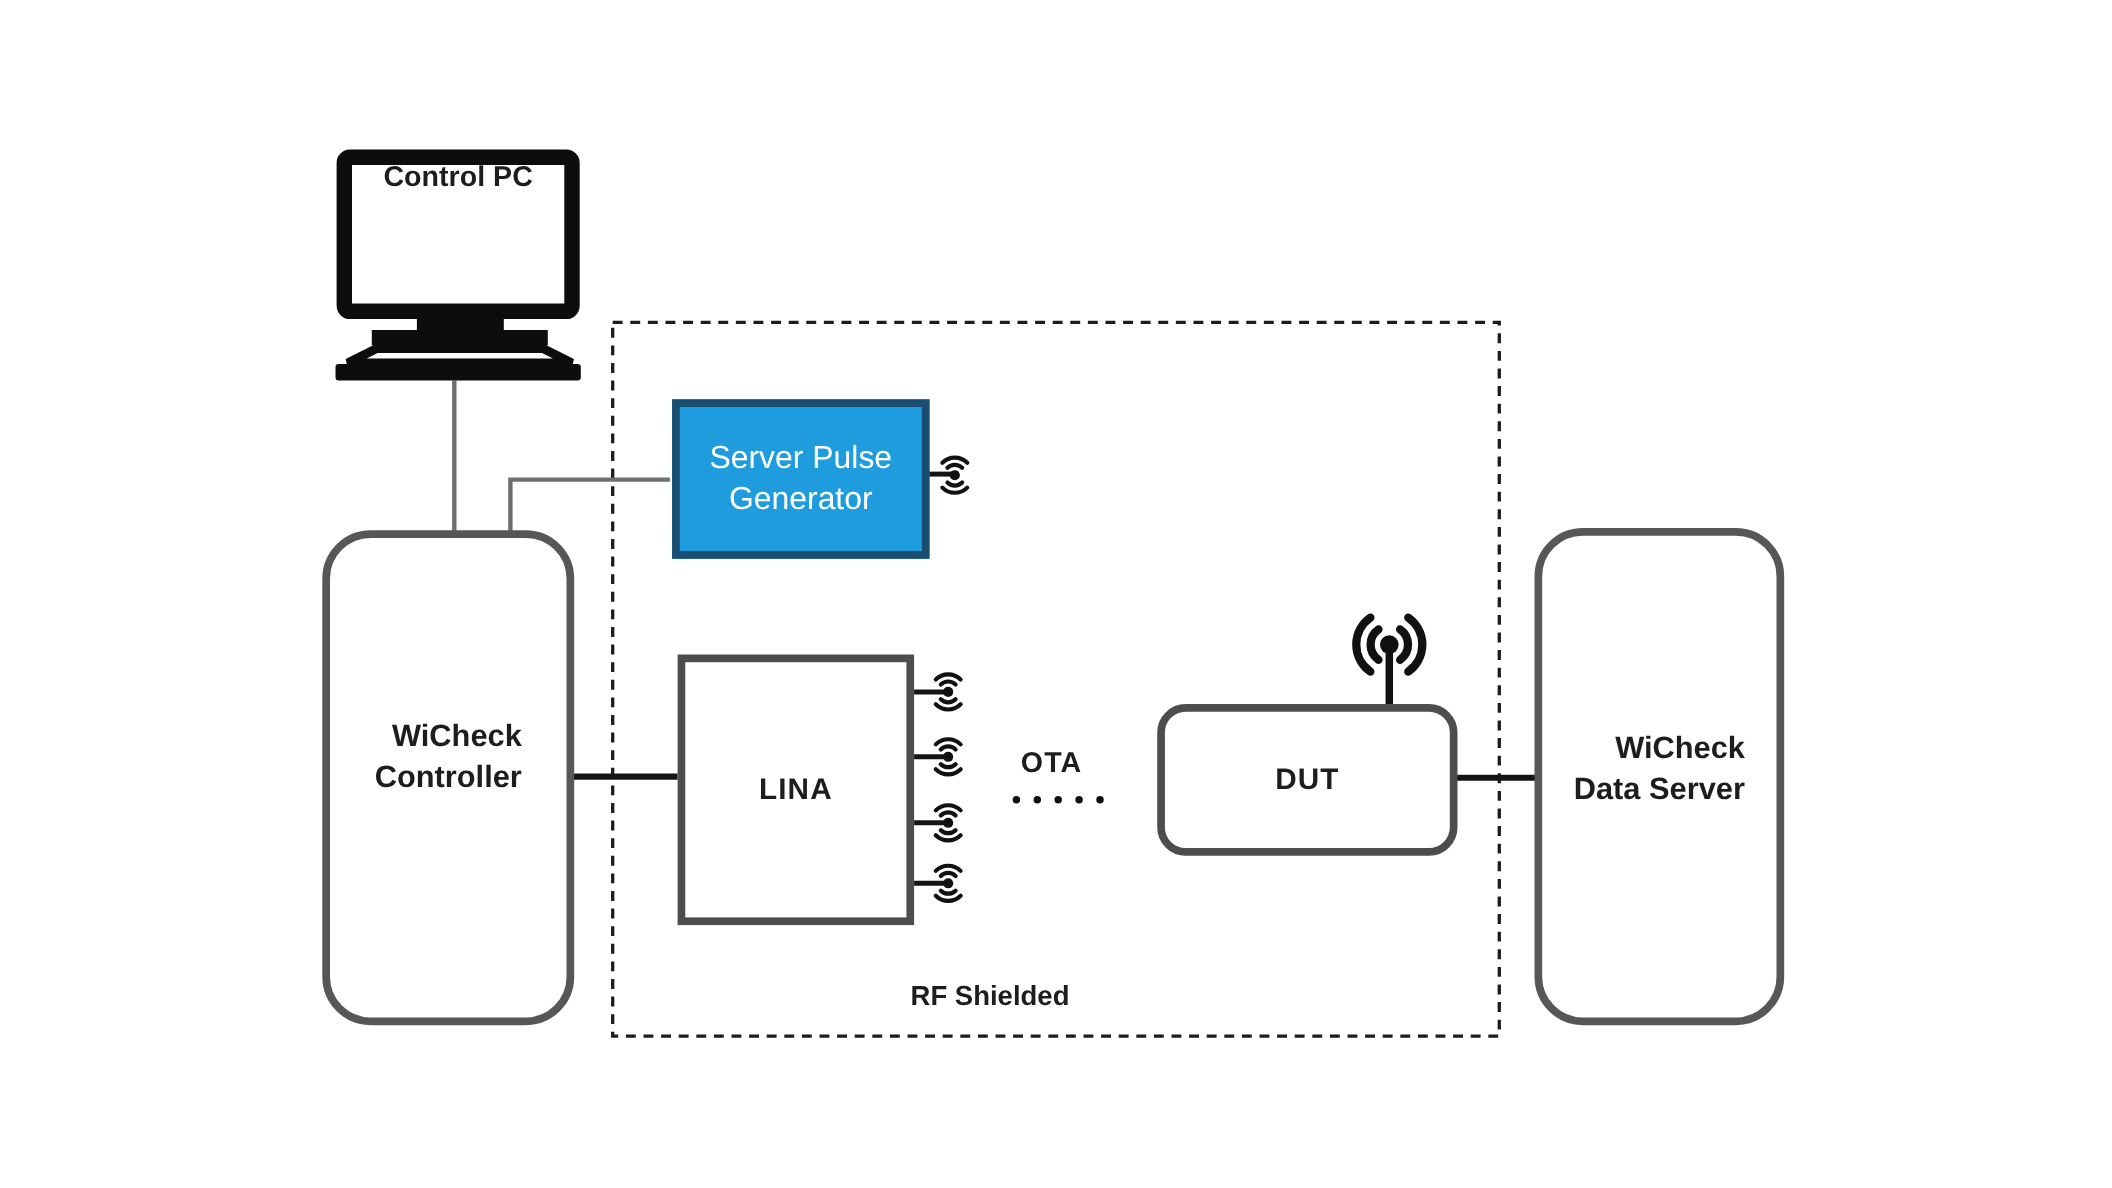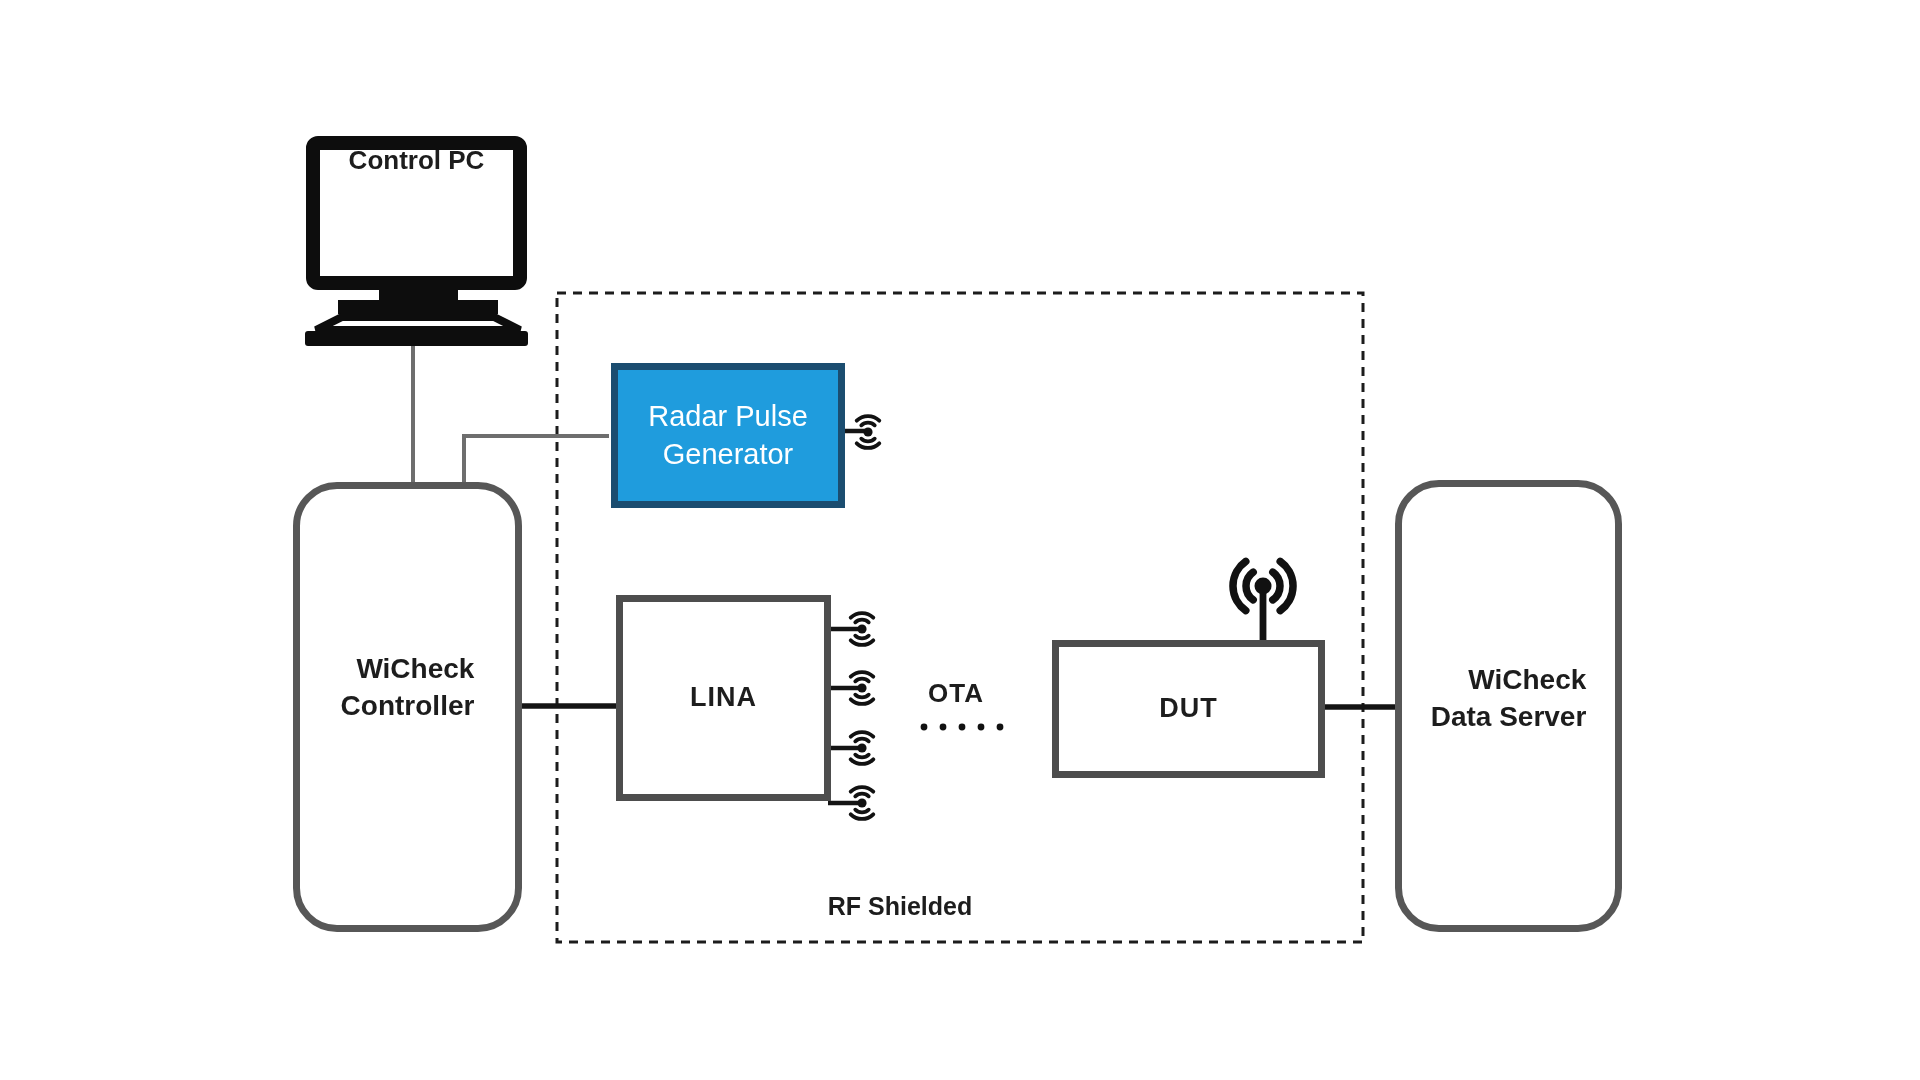--- a/index.html
+++ b/index.html
@@ -19,23 +19,23 @@
   .square{border:7px solid #4d4d4d;}
   .controller-box{left:293px;top:482px;width:229px;height:450px;}
   .controller-box .node-label{font-size:28px;transform:translateY(-19px);}
   .server-box{left:1395px;top:480px;width:227px;height:452px;}
   .server-box .node-label{font-size:28px;transform:translateY(-7px);}
   .rpg-box{
     left:611px;top:363px;width:234px;height:145px;
     border:7px solid #1b4d70;background:#1f9cdd;
   }
   .rpg-box .node-label{font-weight:normal;color:#ffffff;font-size:29px;line-height:1.30;}
-  .lina-box{left:616px;top:595px;width:215px;height:206px;}
+  .lina-box{left:616px;top:595px;width:215px;height:246px;}
   .lina-box .node-label{font-size:27px;letter-spacing:1px;}
-  .dut-box{left:1052px;top:640px;width:273px;height:138px;}
+  .dut-box{left:1052px;top:640px;width:273px;height:138px;border-radius:26px;}
   .dut-box .node-label{font-size:27px;letter-spacing:1px;}
   .floating-label{
     position:absolute;display:flex;justify-content:center;
     font-weight:bold;color:#1d1d1d;text-align:center;
   }
   .controlpc-label{left:313px;top:145px;width:207px;height:138px;font-size:26px;}
   .ota-label{left:896px;top:678px;width:120px;height:32px;font-size:26px;letter-spacing:1px;}
   .rf-label{left:800px;top:892px;width:200px;height:32px;font-size:25px;}
 </style>
 </head>
@@ -129,21 +129,21 @@
 <div class="floating-label controlpc-label">
   <span>Control PC</span>
 </div>
 
 <div class="node rounded controller-box">
   <span class="node-label">WiCheck
 Controller</span>
 </div>
 
 <div class="node rpg-box" style="background: rgb(31, 156, 221); border-color: rgb(27, 77, 112);">
-  <span class="node-label">Radar Pulse
+  <span class="node-label">Server Pulse
 Generator</span>
 </div>
 
 <div class="node square lina-box">
   <span class="node-label">LINA</span>
 </div>
 
 <div class="node square dut-box">
   <span class="node-label">DUT</span>
 </div>

